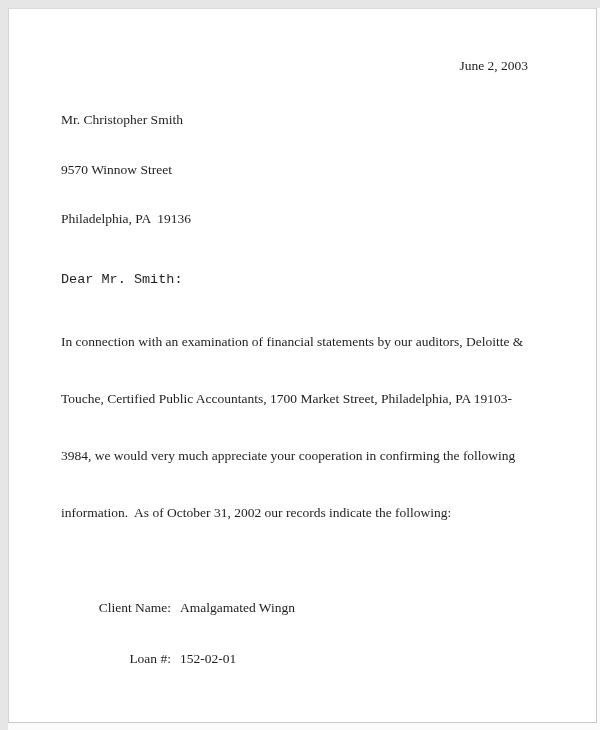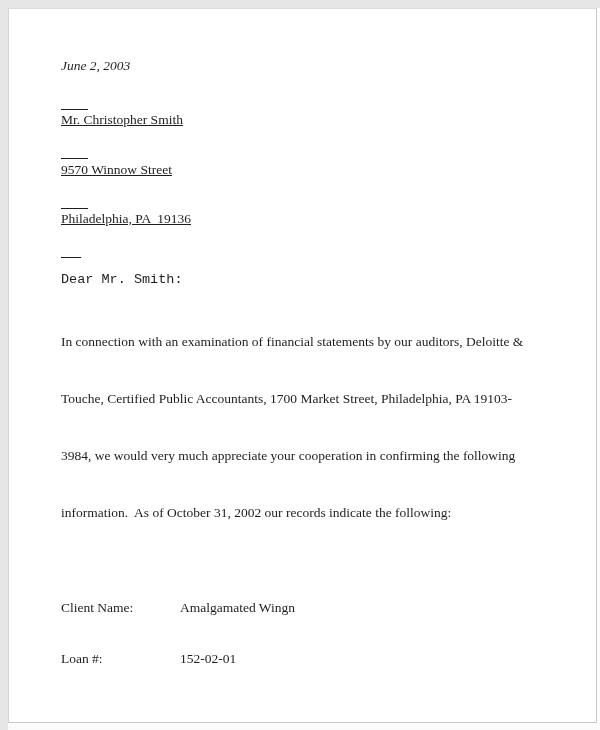--- a/index.html
+++ b/index.html
@@ -11,28 +11,28 @@
   .paper {
     position:absolute; top:8px; left:8px; width:589px; height:715px;
     background:#ffffff; border:1px solid #c9c9c9;
     border-top-color:#dcdcdc; border-left-color:#d4d4d4;
   }
   .content {
     padding:47px 52px 0 52px;
     color:#1e1e1e; font-size:13.5px;
   }
   .content div, .content span { white-space:pre; }
-  .date-line { line-height:19px; padding-right:16px;font-style:italic; }
-  .address { margin-top:4px; line-height:16.5px;text-decoration:underline; }
+  .date-line { line-height:19px; text-align:right; padding-right:16px; }
+  .address { margin-top:4px; line-height:16.5px; }
   .salutation { margin-top:9px; line-height:19px;font-family:Liberation Mono, monospace; }
   .para { line-height:19px; }
   .para1 { margin-top:5px; }
   .fields { margin-top:5px; line-height:17px; }
   .frow { display:flex; }
-  .flabel { width:110px; text-align:left; }
+  .flabel { width:110px; text-align:right; }
   .fvalue { margin-left:9px; }
 </style>
 </head>
 <body>
 
 <div class="stage">
   <div class="scan-top"></div>
   <div class="scan-left"></div>
 
   <div class="paper">

